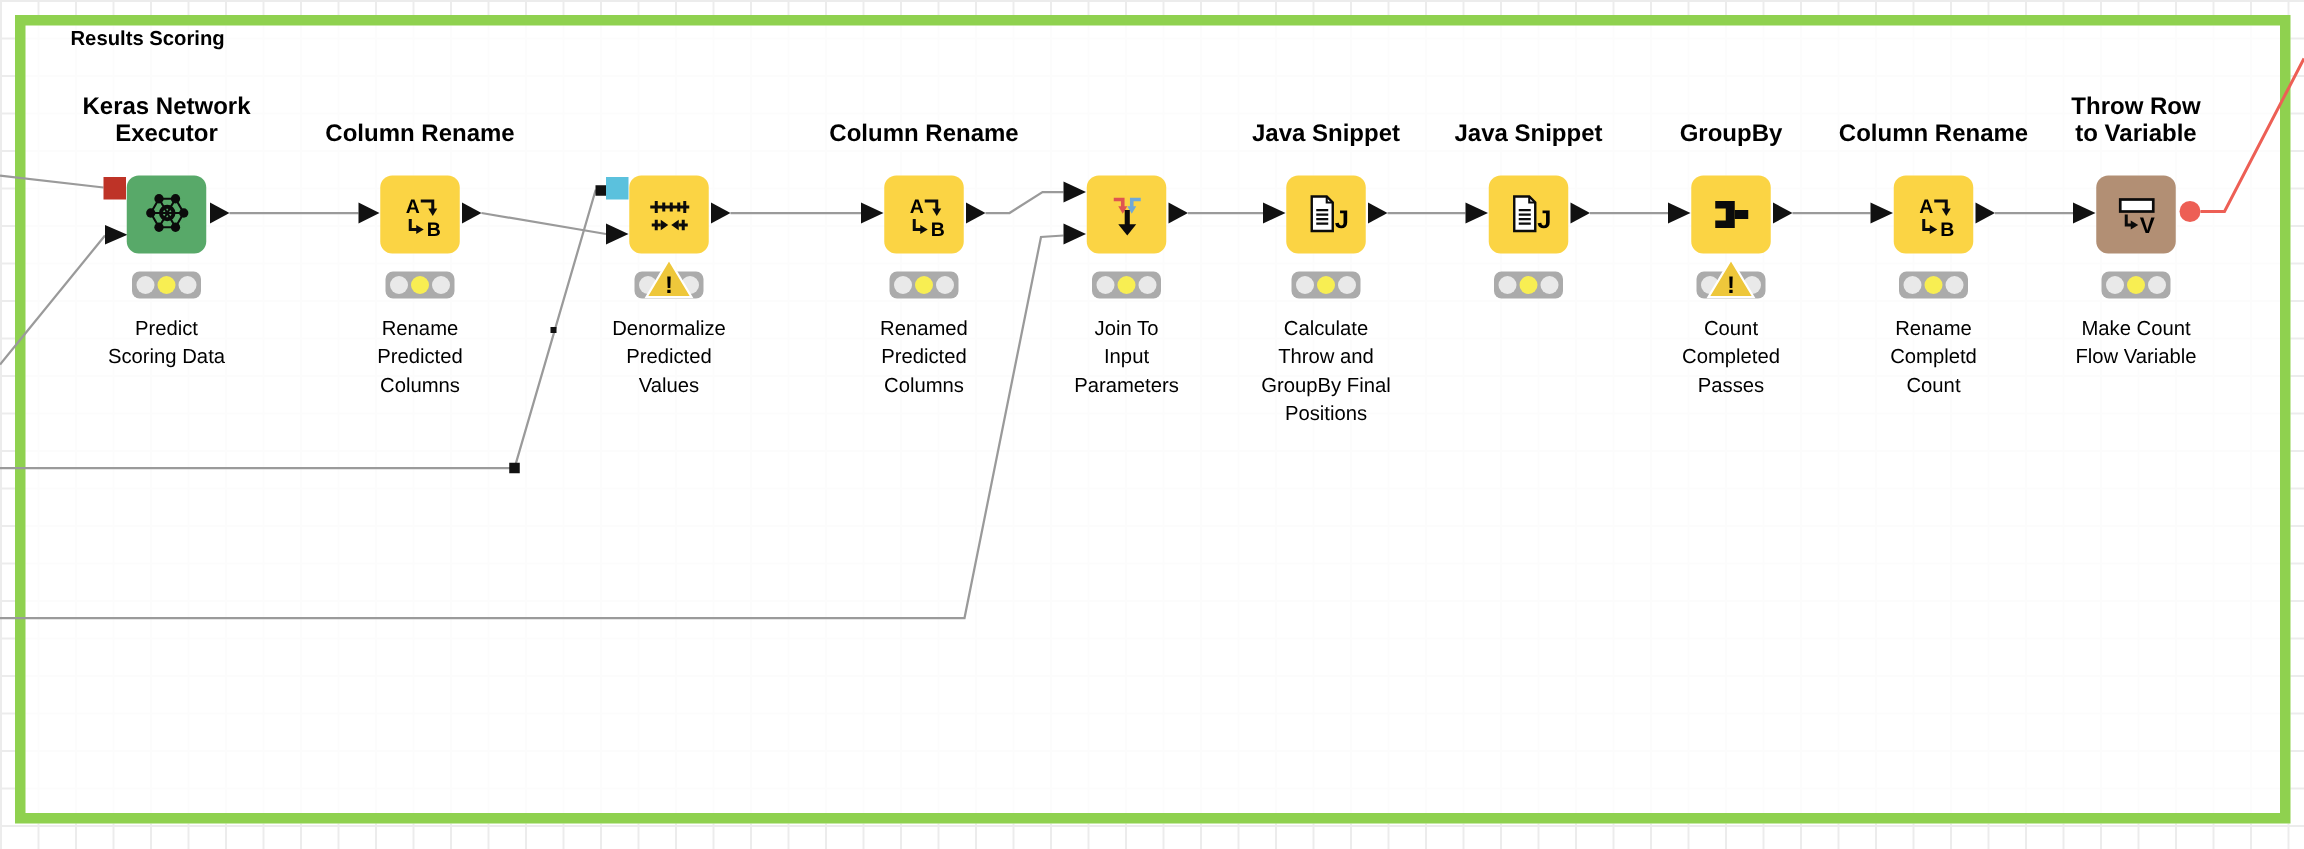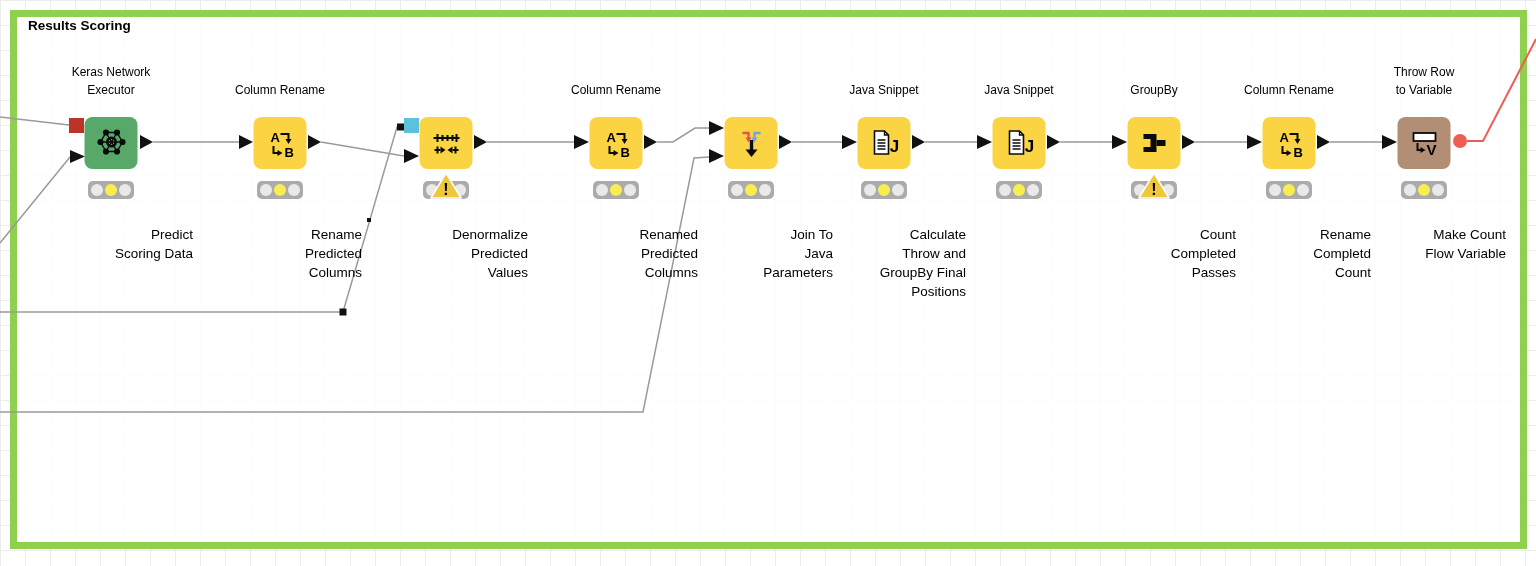--- a/index.html
+++ b/index.html
@@ -11,48 +11,48 @@
       linear-gradient(#ececec 1px, transparent 1px),
       linear-gradient(90deg, #ececec 1px, transparent 1px);
     background-size:25px 25px;
   }
   .annotation{
     position:absolute; left:10px; top:10px; width:1517px; height:539px;
     box-sizing:border-box; border:7px solid #8FD14F;
     background:rgba(255,255,255,0.82); z-index:0;
   }
   .annotation-title{
-    position:absolute; left:0; top:1px; font-size:13.5px; font-weight:bold;padding-left:11px;
+    position:absolute; left:19px; top:1px; font-size:13.5px; font-weight:bold;padding-left:11px;
   }
   #wires{position:absolute; left:0; top:0; z-index:1;}
   .node{position:absolute; top:55px; width:140px; height:245px; z-index:2;}
   .type-label{
     position:absolute; top:0; left:-14px; right:-14px; height:44px;
     display:flex; align-items:flex-end; justify-content:center;
-    font-weight:normal; font-size:12px; line-height:18px; text-align:center;
+    font-weight:bold; font-size:16px; line-height:18px; text-align:center;
     white-space:pre-line;
   }
   .body{
     position:absolute; top:62px; left:50%; transform:translateX(-50%);
     width:53px; height:52px; border-radius:8px;
     display:flex; align-items:center; justify-content:center;
   }
   .body.yellow{background:#FBD444;}
   .body.green{background:#58A969;}
   .body.brown{background:#B28F74;}
   .traffic{
     position:absolute; top:126px; left:50%; transform:translateX(-50%);
     width:46px; height:18px; background:#ABABAB; border-radius:5px;
     display:flex; align-items:center; justify-content:center; gap:2px;
   }
   .dot{width:12px; height:12px; border-radius:50%; background:#E9E9E9;}
   .dot.lit{background:#F8EE52;}
   .warning{position:absolute; top:116px; left:50%; transform:translateX(-50%); z-index:3;}
   .desc{
-    position:absolute; top:170px; left:-12px; right:-12px; text-align:right;
+    position:absolute; top:154px; left:-12px; right:-12px; text-align:center;
     font-size:13.5px; line-height:19px; white-space:pre-line;
   }
 </style>
 </head>
 <body>
 
 <div class="canvas">
 
   <div class="annotation">
     <div class="annotation-title">Results Scoring</div>
@@ -216,21 +216,21 @@
         <path d="M18 15 V26" stroke="#0b0b0b" stroke-width="3.4" fill="none"></path>
         <polygon points="12,24.5 24,24.5 18,32" fill="#0b0b0b"></polygon>
       </svg>
     </div>
     <div class="traffic">
       <span class="dot"></span>
         <span class="dot lit"></span>
         <span class="dot"></span>
     </div>
     <div class="desc">Join To
-Java
+Input
 Parameters</div>
   </div>
 
   <div class="node" style="left:814px">
     <div class="type-label">Java Snippet</div>
     <div class="body yellow">
       <svg width="36" height="36" viewBox="0 0 36 36">
         <path d="M8 6 H18 L22 10 V29 H8 Z" fill="#ffffff" stroke="#0b0b0b" stroke-width="1.6"></path>
         <path d="M18 6 V10 H22" fill="none" stroke="#0b0b0b" stroke-width="1.4"></path>
         <path d="M11 15 H19 M11 18 H19 M11 21 H19 M11 24 H19" stroke="#0b0b0b" stroke-width="1.5"></path>

